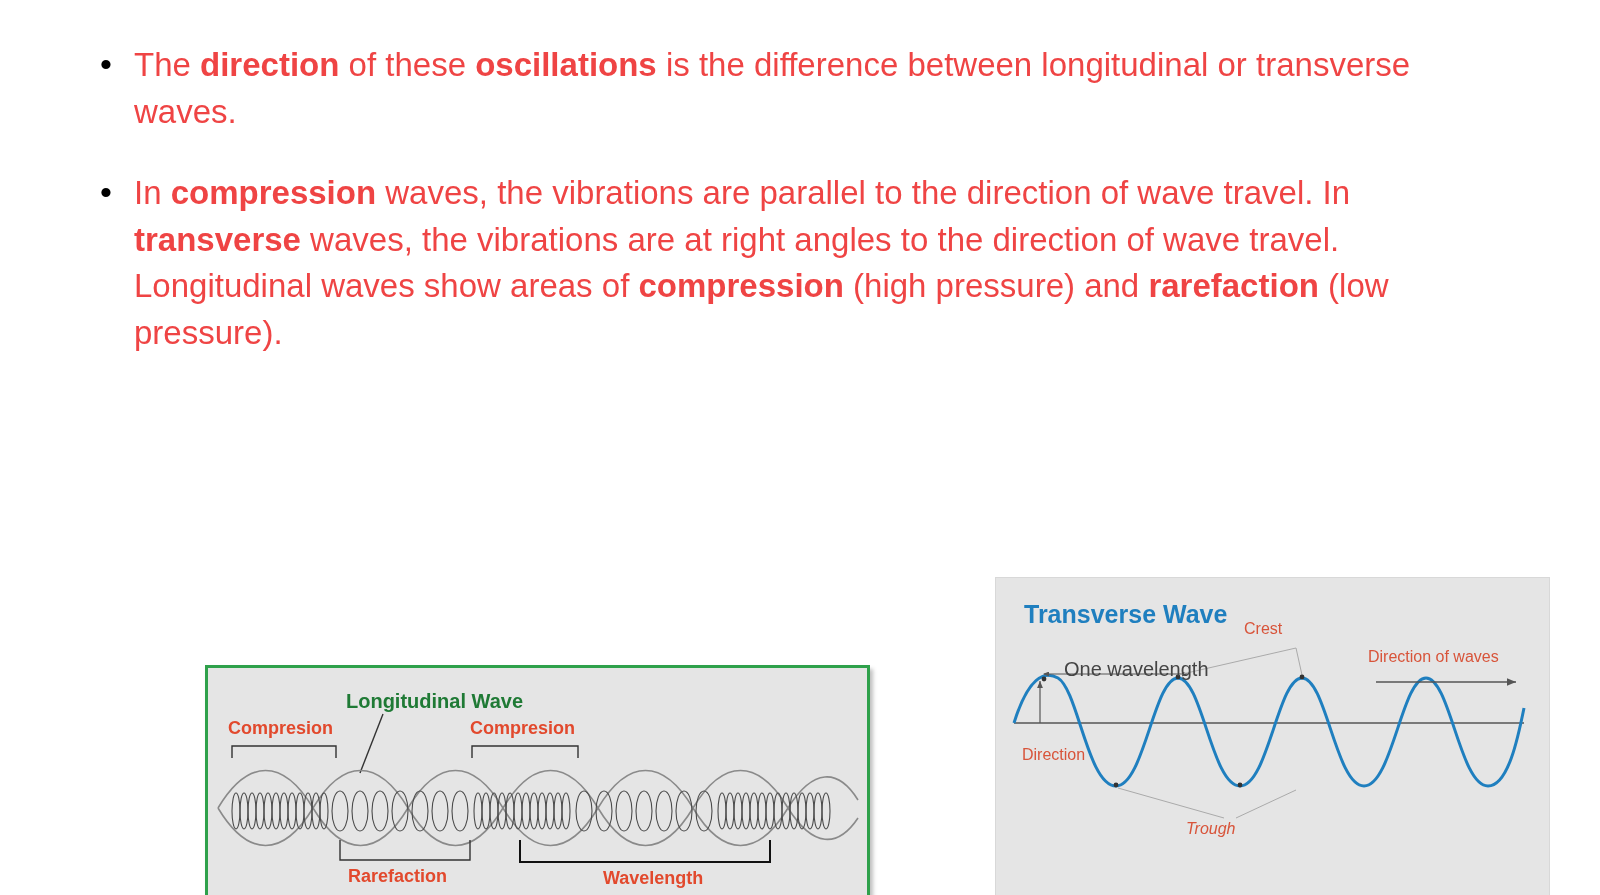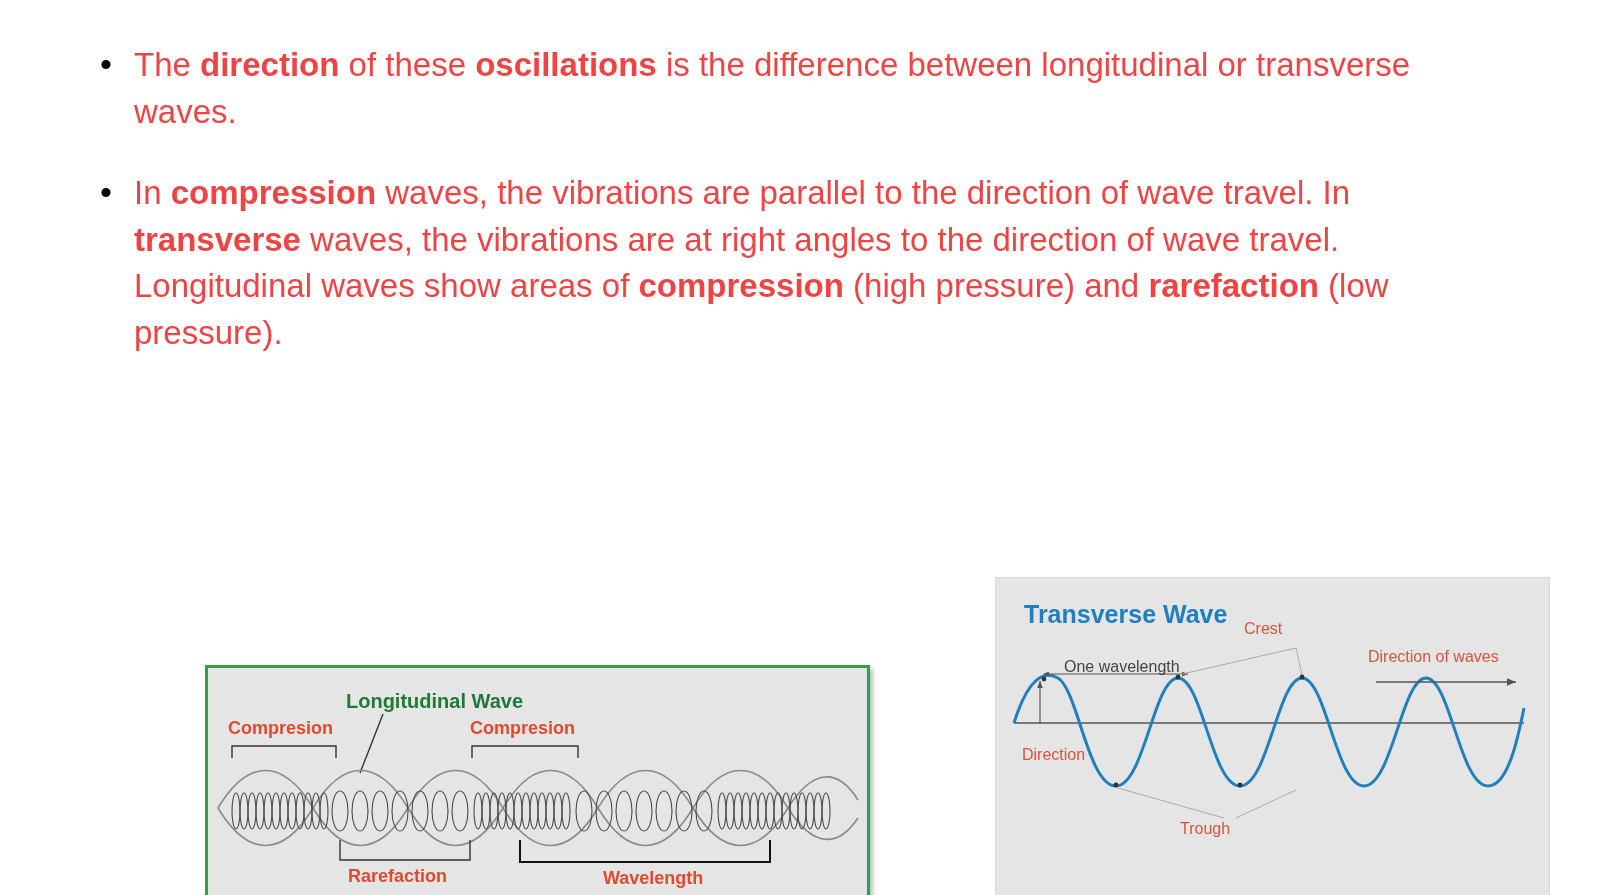--- a/index.html
+++ b/index.html
@@ -108,21 +108,21 @@
     font-size: 25px;
   }
   .tw-label {
     position: absolute;
     color: #d8543a;
     font-size: 16px;
   }
   .tw-label-dark {
     position: absolute;
     color: #444444;
-    font-size: 16px;
+    font-size: 20px;
   }
   svg { display:block; }
 </style>
 </head>
 <body>
 
 <div class="slide">
 
 
   <div class="body-block">
@@ -258,21 +258,21 @@
         </g>
       </svg>
     </div>
 
     <div class="fig-transverse">
 
       <div class="tw-title">Transverse Wave</div>
 
       <div class="tw-label" style="left:248px; top:42px;">Crest</div>
 
-      <div class="tw-label" style="left:184px; top:242px;">Trough</div>
+      <div class="tw-label" style="left:190px; top:242px;font-style:italic;">Trough</div>
 
       <div class="tw-label" style="left:26px; top:168px;">Direction</div>
 
       <div class="tw-label-dark" style="left:68px; top:80px;">One wavelength</div>
 
       <div class="tw-label" style="left:372px; top:70px;">Direction of waves</div>
 
       <svg width="553" height="318" viewBox="0 0 553 318">
         <defs>
           <marker id="arr" markerWidth="8" markerHeight="8" refX="7" refY="3" orient="auto">

